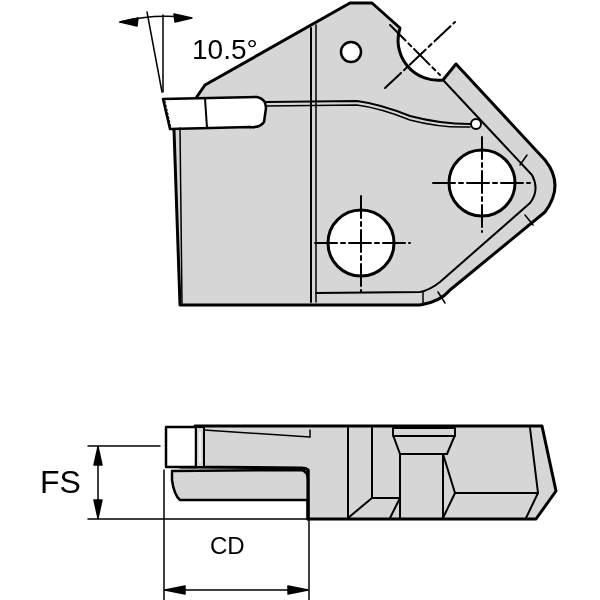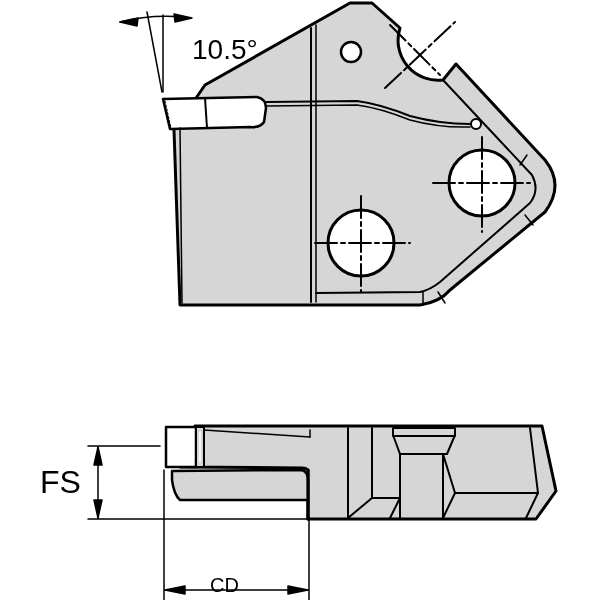--- a/index.html
+++ b/index.html
@@ -1,21 +1,21 @@
 <!DOCTYPE html>
 <html><head>
 <meta charset="utf-8">
 <style>
   html,body{margin:0;padding:0;background:#ffffff;}
   body{width:600px;height:600px;overflow:hidden;position:relative;font-family:"Liberation Sans",sans-serif;}
   #drawing{position:absolute;left:0;top:0;width:600px;height:600px;}
   .lbl{position:absolute;font-family:"Liberation Sans",sans-serif;color:#000;line-height:1;}
   .angle-label{left:192px;top:3px;font-size:28px;margin-top:33px;}
   .fs-label{left:40px;top:466px;font-size:32px;}
-  .cd-label{left:210px;top:575px;font-size:20px;}
+  .cd-label{left:210px;top:534px;font-size:24px;}
 </style>
 </head>
 <body>
 
 <svg id="drawing" viewBox="0 0 600 600" xmlns="http://www.w3.org/2000/svg">
 
   <g stroke="#000" stroke-linejoin="round" stroke-linecap="round">
 
     <path fill="#d6d6d6" stroke-width="3" d="M205,85 L350,3 L372,3 L400,28
          A40,40 0 0 0 443,80

